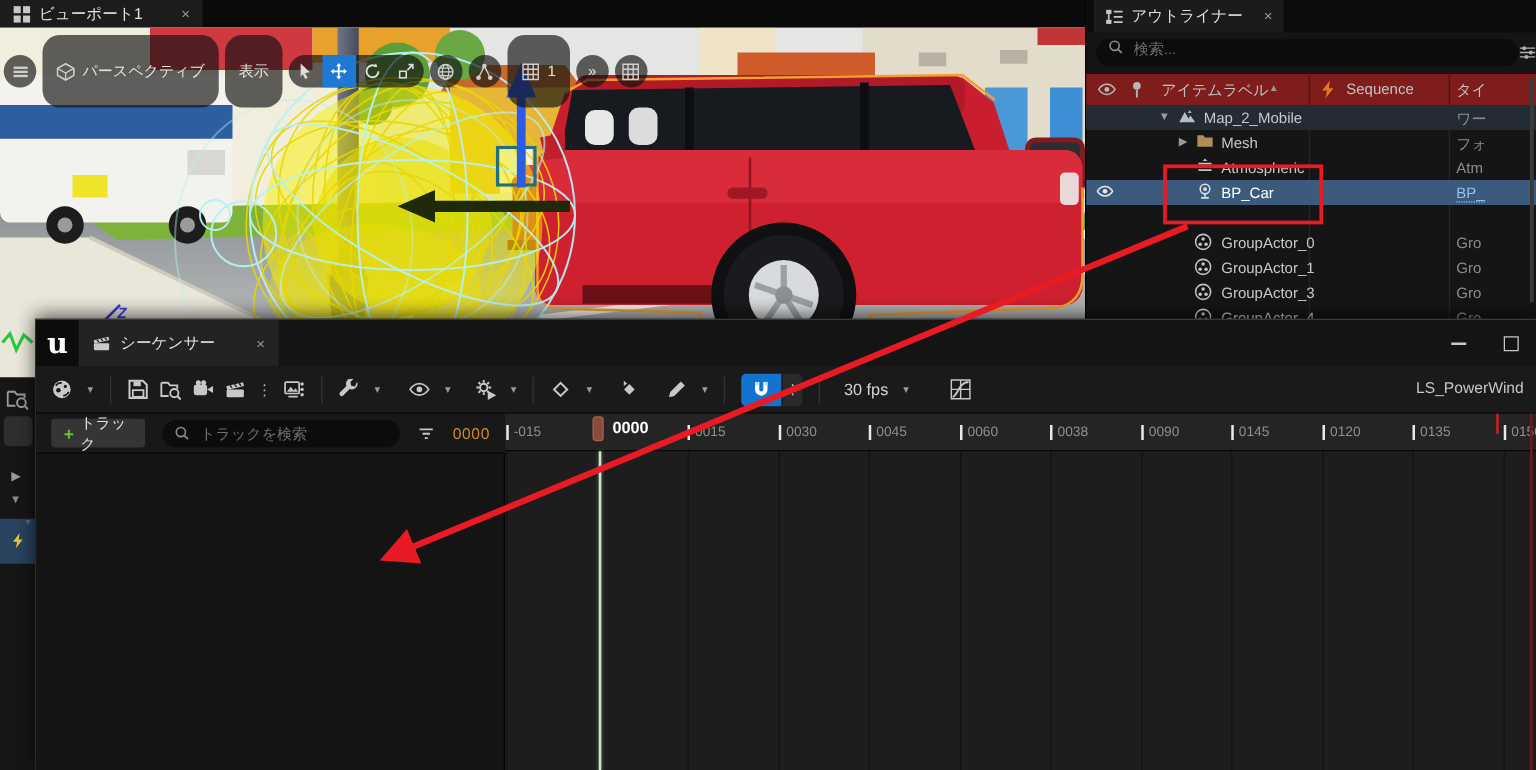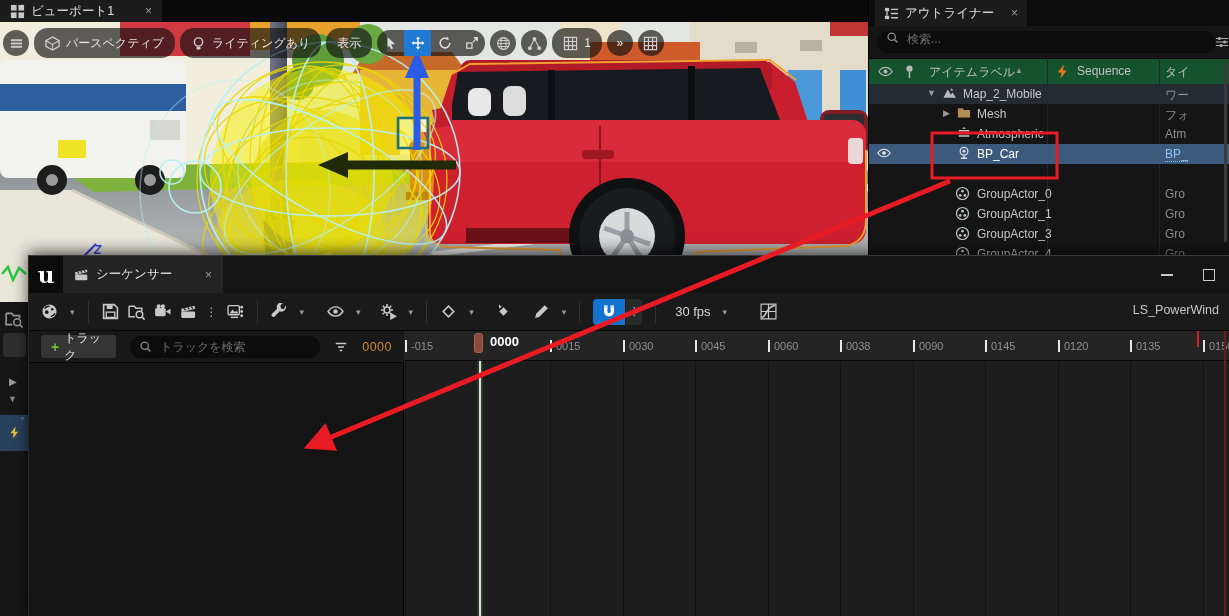--- a/index.html
+++ b/index.html
@@ -10,38 +10,38 @@
   .ic{display:inline-flex;align-items:center;justify-content:center;color:#c8c8c8;}
   .ic svg{width:15px;height:15px;fill:currentColor;}
   .chev{color:#9a9a9a;font-size:9px;margin-left:3px;}
   .x{color:#9a9a9a;font-size:12px;margin-left:auto;cursor:default;}
   
   .vp-tabbar{position:absolute;left:0;top:0;width:868px;height:22px;background:#0a0a0a;}
   .vp-tab{position:absolute;left:0;top:0;width:162px;height:22px;background:#1c1c1c;display:flex;align-items:center;gap:6px;padding:0 10px;box-sizing:border-box;color:#e0e0e0;font-size:12.5px;}
   
   .viewport{position:absolute;left:0;top:22px;width:868px;height:280px;overflow:hidden;background:#9aa0a4;}
   .vp-toolbar{position:absolute;left:3px;top:28px;display:flex;align-items:center;gap:5px;z-index:6;}
-  .pill{height:26px;border-radius:14px;background:rgba(16,16,16,.66);color:#e6e6e6;display:flex;align-items:center;gap:6px;padding:2px 11px;font-size:12px;white-space:nowrap;}
+  .pill{height:26px;border-radius:14px;background:rgba(16,16,16,.66);color:#e6e6e6;display:flex;align-items:center;gap:6px;padding:16px 11px;font-size:12px;white-space:nowrap;}
   .pill.round{width:26px;padding:0;justify-content:center;}
   .pill .ic{color:#cfcfcf;}
   .scal{color:#f2d40c;}
   .tgroup{height:26px;border-radius:14px;background:rgba(16,16,16,.66);display:flex;overflow:hidden;}
   .tbtn{width:27px;height:26px;display:flex;align-items:center;justify-content:center;color:#dcdcdc;}
   .tbtn svg{width:14px;height:14px;fill:currentColor;}
   .tbtn.active{background:#1f78d1;color:#fff;}
   
   .lstrip{position:absolute;left:0;top:302px;width:28px;height:314px;background:#161616;}
   
   .outliner{position:absolute;left:868px;top:0;width:361px;height:616px;background:#151515;border-left:1px solid #000;box-sizing:border-box;}
   .ol-tabbar{position:absolute;left:0;top:0;width:100%;height:26px;background:#0c0c0c;}
   .ol-tab{position:absolute;left:6px;top:0;height:26px;width:152px;background:#1b1b1b;display:flex;align-items:center;gap:6px;padding:0 9px;box-sizing:border-box;color:#e0e0e0;font-size:12.5px;}
   .ol-search{position:absolute;left:8px;top:31px;width:338px;height:22px;border-radius:11px;background:#0c0c0c;display:flex;align-items:flex-start;gap:6px;padding:0 9px;box-sizing:border-box;}
   .ol-search input{flex:1;background:transparent;border:none;outline:none;color:#bdbdbd;font-size:12px;font-family:inherit;}
   .ol-search input::placeholder{color:#6e6e6e;}
-  .ol-head{position:absolute;left:0;top:58px;width:100%;height:42px;background:#14532d;border-top:1px solid #060606;border-bottom:1px solid #060606;box-sizing:border-box;color:#c2c2c2;}
+  .ol-head{position:absolute;left:0;top:58px;width:100%;height:42px;background:#7f1d1d;border-top:1px solid #060606;border-bottom:1px solid #060606;box-sizing:border-box;color:#c2c2c2;}
   .ol-head .ic{color:#b8b8b8;}
   .orow{position:absolute;left:0;width:100%;height:20px;color:#c8c8c8;}
   .orow span.lbl{position:absolute;top:3px;font-size:12px;white-space:nowrap;}
   .orow .typ{position:absolute;left:296px;top:3px;color:#8d8d8d;font-size:12px;}
   .orow .ic{position:absolute;top:2px;}
   .orow .arr{position:absolute;top:4px;font-size:9px;color:#9a9a9a;}
   .colline{position:absolute;top:58px;height:197px;width:1px;background:#262626;}
   
   .seq{position:absolute;left:28px;top:255px;width:1201px;height:361px;background:#181818;z-index:10;
        box-shadow:0 -3px 14px rgba(0,0,0,.65);border-top:1px solid #3a3a3a;border-left:1px solid #2a2a2a;box-sizing:border-box;}
@@ -465,28 +465,20 @@
       </div>
     <div class="pill">
         <span class="ic">
           <svg>
             <use href="#s-cube"></use>
           </svg>
         </span>
         <span>パースペクティブ</span>
       </div>
     <div class="pill">
-        <span class="ic">
-          <svg>
-            <use href="#s-bulb"></use>
-          </svg>
-        </span>
-        <span>ライティングあり</span>
-      </div>
-    <div class="pill">
         <span>表示</span>
       </div>
     <div class="tgroup">
       <span class="tbtn">
           <svg>
             <use href="#s-cursor"></use>
           </svg>
         </span>
       <span class="tbtn active">
           <svg>

